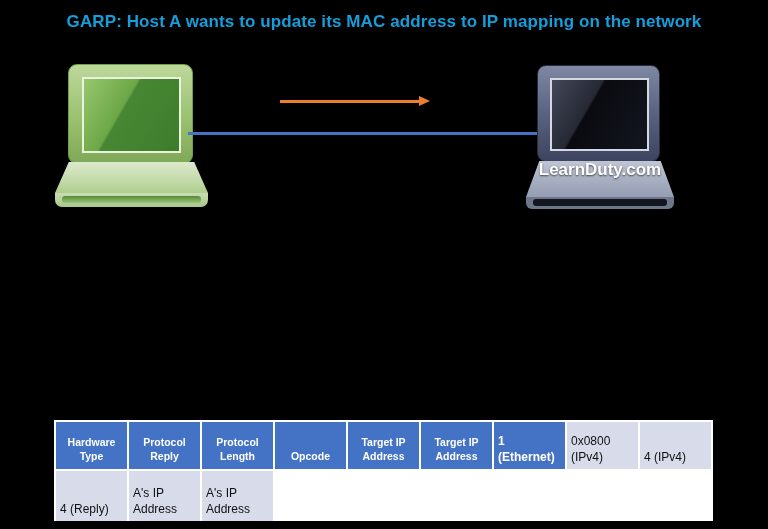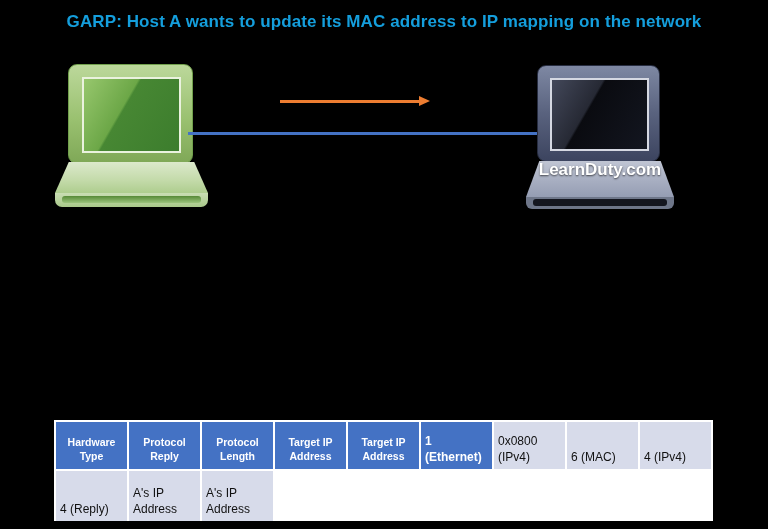--- a/index.html
+++ b/index.html
@@ -125,25 +125,25 @@
     <div class="ld-front">
       <div class="ld-slot"></div>
     </div>
     <div class="brand">LearnDuty.com</div>
   </div>
 
   <div class="tbl">
     <div class="th">Hardware Type</div>
     <div class="th">Protocol Reply</div>
     <div class="th">Protocol Length</div>
+    <div class="th">Opcode</div>
     <div class="th">Target IP Address</div>
     <div class="th">Target IP Address</div>
 
     <div class="td hl">1 (Ethernet)</div>
     <div class="td">0x0800 (IPv4)</div>
-    <div class="td">6 (MAC)</div>
     <div class="td">4 (IPv4)</div>
     <div class="td">4 (Reply)</div>
     <div class="td">A's IP Address</div>
     <div class="td">A's IP Address</div>
   </div>
 
 </div>
 
 </body></html>

